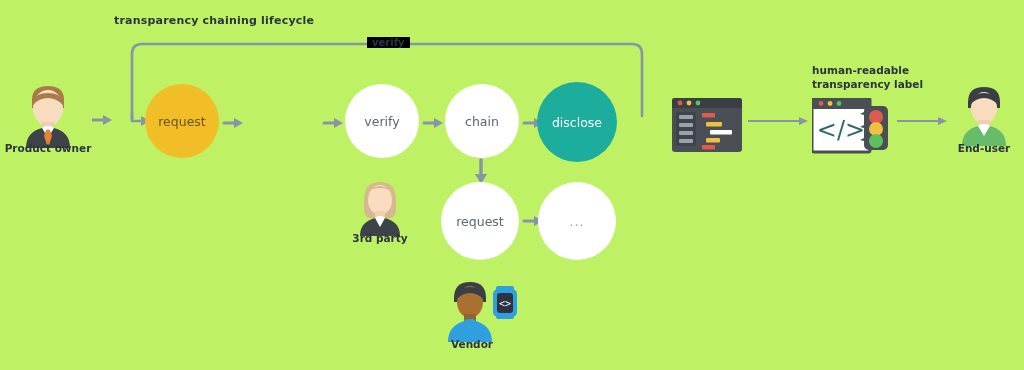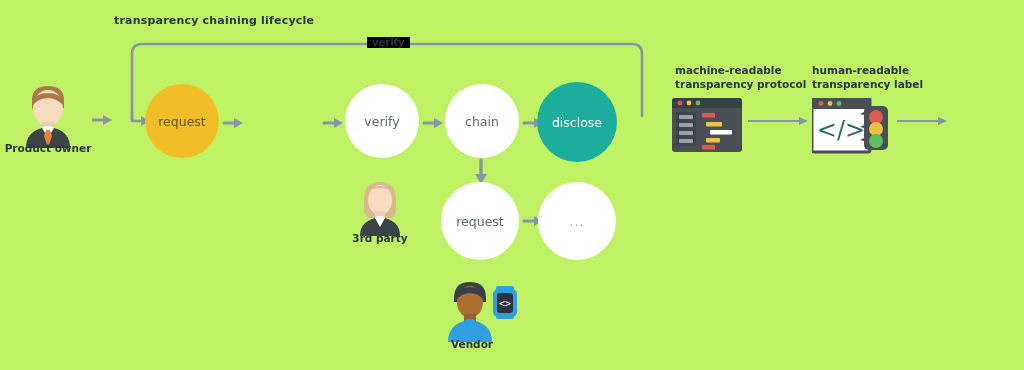--- a/index.html
+++ b/index.html
@@ -199,24 +199,20 @@
       <path d="M 24 43 L 30 52 L 36 43 L 33 41 L 27 41 Z" fill="#2f9fe0"></path>
       <rect x="56" y="8" width="18" height="7" rx="2" fill="#2f9fe0"></rect>
       <rect x="56" y="34" width="18" height="7" rx="2" fill="#2f9fe0"></rect>
       <rect x="53" y="11" width="24" height="28" rx="5" fill="#2f9fe0"></rect>
       <rect x="57" y="15" width="16" height="20" rx="3" fill="#2b3440"></rect>
       <text x="65" y="29" font-size="10" fill="#ffffff" text-anchor="middle" font-family="DejaVu Sans Mono, monospace">&lt;&gt;</text>
     </svg>
     <div class="actor-caption" style="position:absolute; left:-28px; top:60px;">Vendor</div>
   </div>
 
-  <div class="abs icon-caption" style="left:675px; top:63px;">
-    <div>machine-readable</div>
-    <div>transparency protocol</div>
-  </div>
 
   <div class="abs" style="left:672px; top:98px;">
     <svg width="70" height="54" viewBox="0 0 70 54">
       <rect x="0" y="0" width="70" height="54" rx="3" fill="#4a4f55"></rect>
       <rect x="0" y="0" width="70" height="10" rx="3" fill="#3a3f45"></rect>
       <rect x="0" y="7" width="70" height="3" fill="#3a3f45"></rect>
       <circle cx="8" cy="5" r="2.4" fill="#e05b4f"></circle>
       <circle cx="17" cy="5" r="2.4" fill="#f0c040"></circle>
       <circle cx="26" cy="5" r="2.4" fill="#5fbf5f"></circle>
       <rect x="4" y="14" width="20" height="34" fill="#3f444a"></rect>
@@ -262,14 +258,25 @@
     </svg>
   </div>
 
   <div class="abs thin-arrow" style="left:897px; top:116px;">
     <svg width="52" height="10" viewBox="0 0 52 10">
       <path d="M 0 5 L 42 5" stroke="#8795a6" stroke-width="2.2" stroke-linecap="round"></path>
       <path d="M 41 1 L 50 5 L 41 9 Z" fill="#8795a6"></path>
     </svg>
   </div>
 
+  <div class="abs" style="left:952px; top:84px;">
+    <svg width="64" height="62" viewBox="0 0 64 62">
+      <path d="M 16 18 Q 16 3 32 3 Q 48 3 48 18 L 48 24 L 16 24 Z" fill="#3a3f45"></path>
+      <ellipse cx="32" cy="24" rx="13" ry="16" fill="#f7dcc0"></ellipse>
+      <path d="M 18 18 Q 20 9 32 9 Q 44 9 46 18 L 46 21 Q 40 14 32 14 Q 24 14 18 21 Z" fill="#3a3f45"></path>
+      <rect x="26" y="36" width="12" height="9" fill="#f0cfae"></rect>
+      <path d="M 10 62 Q 10 46 26 42 L 38 42 Q 54 46 54 62 Z" fill="#67bb6a"></path>
+      <path d="M 26 42 L 32 52 L 38 42 L 35 40 L 29 40 Z" fill="#ffffff"></path>
+    </svg>
+    <div class="actor-caption" style="position:absolute; left:-28px; top:58px;">End-user</div>
+  </div>
 
 </div>
 
 </body></html>

